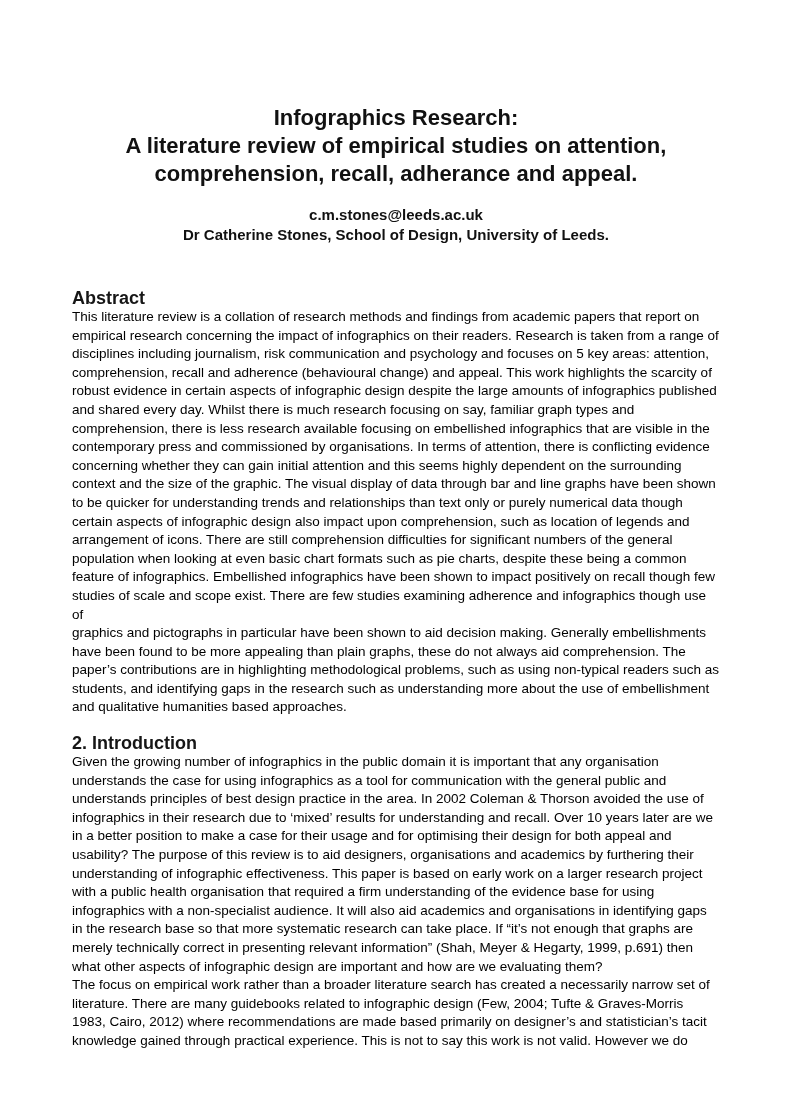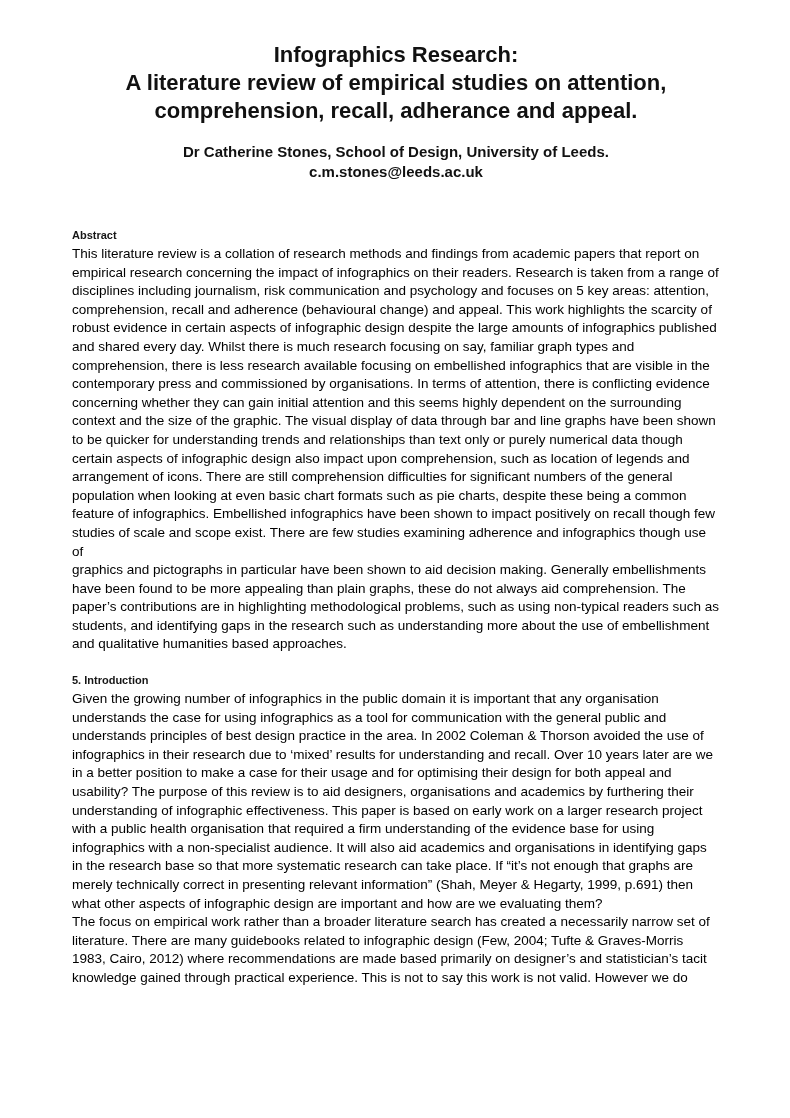--- a/index.html
+++ b/index.html
@@ -6,21 +6,21 @@
     margin: 0;
     padding: 0;
     background: #ffffff;
   }
   .page {
     position: relative;
     width: 790px;
     height: 1118px;
     box-sizing: border-box;
     background: #ffffff;
-    padding: 41px 70px 0 72px;
+    padding: 104px 70px 0 72px;
     font-family: "Liberation Sans", sans-serif;
     color: #1a1a1a;
     overflow: hidden;
   }
   .title {
     margin: 0;
     font-size: 22px;
     line-height: 28px;
     font-weight: bold;
     text-align: center;
@@ -32,21 +32,21 @@
     text-align: center;
   }
   .author-line {
     font-size: 15px;
     line-height: 20px;
     font-weight: bold;
     color: #111111;
   }
   .section-heading {
     margin: 0;
-    font-size: 11px;
+    font-size: 18px;
     line-height: 19px;
     font-weight: bold;
     color: #161616;
   }
   .abstract-heading {
     margin-top: 44px;
   }
   .intro-heading {
     margin-top: 17px;
   }
@@ -64,22 +64,22 @@
 </head>
 <body>
 
 <div class="page">
 
   <h1 class="title">Infographics Research:
 A literature review of empirical studies on attention,
 comprehension, recall, adherance and appeal.</h1>
 
   <div class="author-block">
+    <div class="author-line">c.m.stones@leeds.ac.uk</div>
     <div class="author-line">Dr Catherine Stones, School of Design, University of Leeds.</div>
-    <div class="author-line">c.m.stones@leeds.ac.uk</div>
   </div>
 
   <h2 class="section-heading abstract-heading">Abstract</h2>
 
   <p class="body-text">This literature review is a collation of research methods and findings from academic papers that report on
 empirical research concerning the impact of infographics on their readers. Research is taken from a range of
 disciplines including journalism, risk communication and psychology and focuses on 5 key areas: attention,
 comprehension, recall and adherence (behavioural change) and appeal. This work highlights the scarcity of
 robust evidence in certain aspects of infographic design despite the large amounts of infographics published
 and shared every day. Whilst there is much research focusing on say, familiar graph types and
@@ -92,21 +92,21 @@
 arrangement of icons. There are still comprehension difficulties for significant numbers of the general
 population when looking at even basic chart formats such as pie charts, despite these being a common
 feature of infographics. Embellished infographics have been shown to impact positively on recall though few
 studies of scale and scope exist. There are few studies examining adherence and infographics though use of
 graphics and pictographs in particular have been shown to aid decision making. Generally embellishments
 have been found to be more appealing than plain graphs, these do not always aid comprehension. The
 paper’s contributions are in highlighting methodological problems, such as using non-typical readers such as
 students, and identifying gaps in the research such as understanding more about the use of embellishment
 and qualitative humanities based approaches.</p>
 
-  <h2 class="section-heading intro-heading">5. Introduction</h2>
+  <h2 class="section-heading intro-heading">2. Introduction</h2>
 
   <p class="body-text">Given the growing number of infographics in the public domain it is important that any organisation
 understands the case for using infographics as a tool for communication with the general public and
 understands principles of best design practice in the area. In 2002 Coleman &amp; Thorson avoided the use of
 infographics in their research due to ‘mixed’ results for understanding and recall. Over 10 years later are we
 in a better position to make a case for their usage and for optimising their design for both appeal and
 usability? The purpose of this review is to aid designers, organisations and academics by furthering their
 understanding of infographic effectiveness. This paper is based on early work on a larger research project
 with a public health organisation that required a firm understanding of the evidence base for using
 infographics with a non-specialist audience.  It will also aid academics and organisations in identifying gaps

